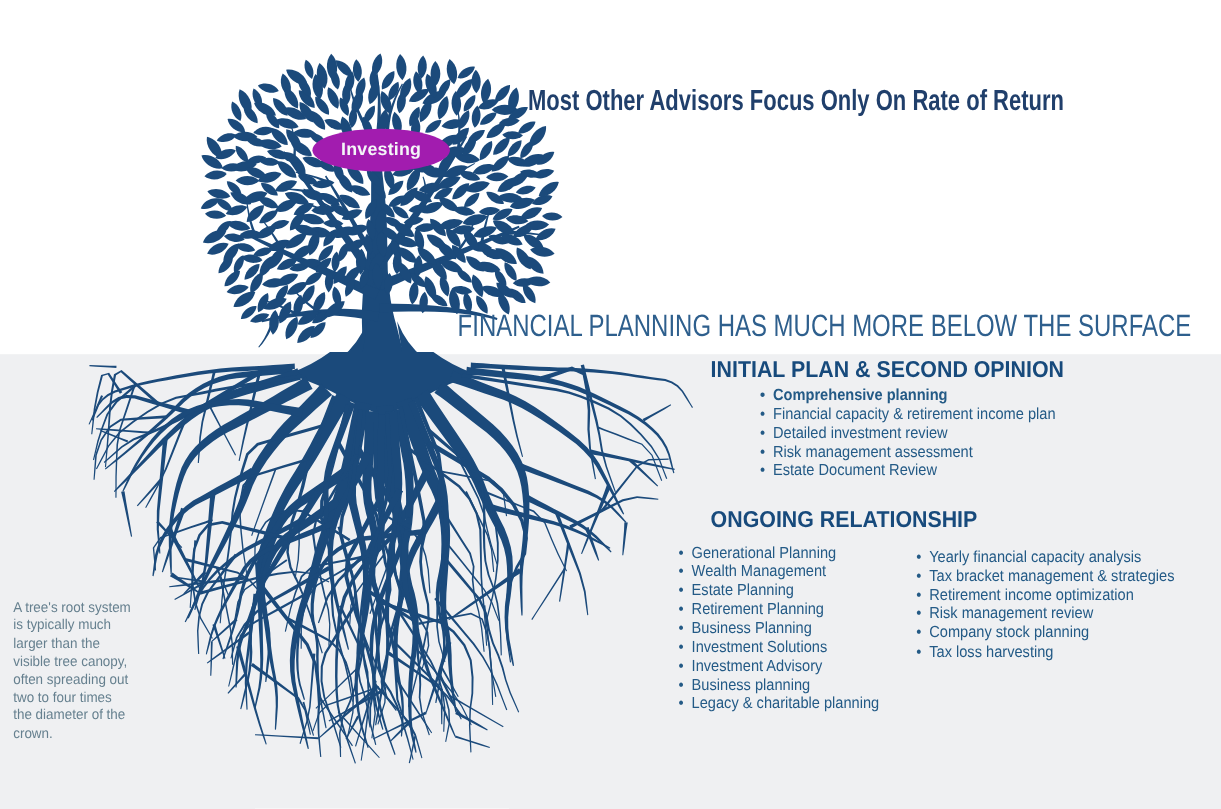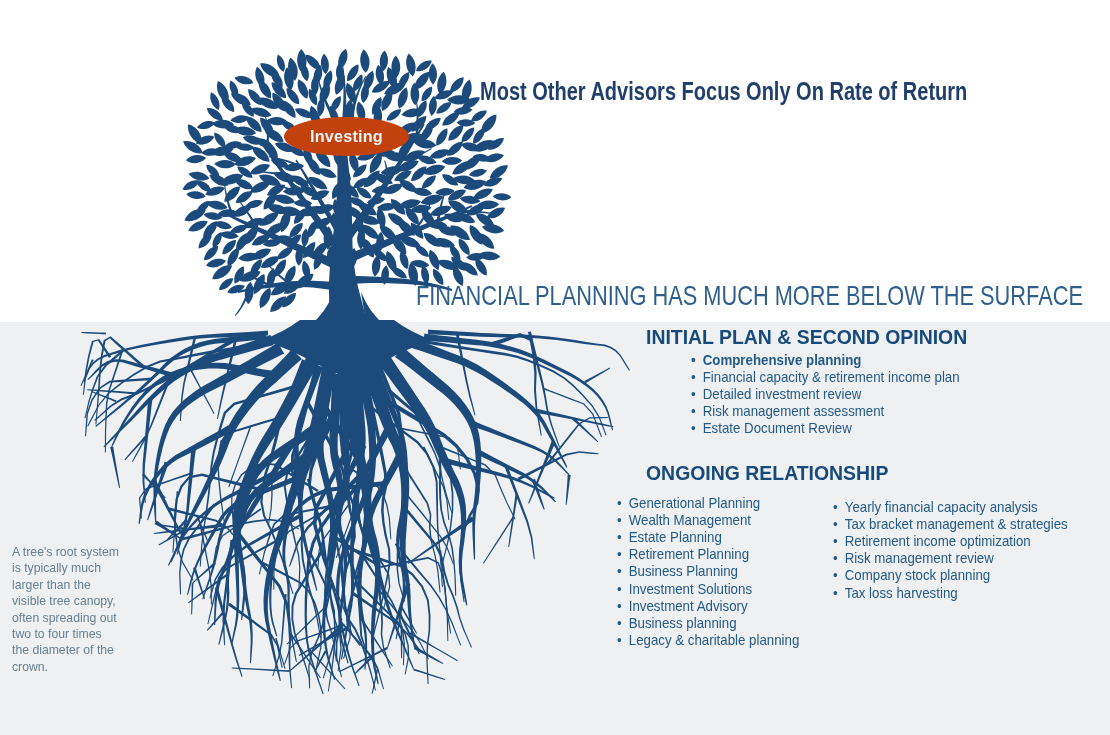--- a/index.html
+++ b/index.html
@@ -4,21 +4,21 @@
 <style>
   * { margin:0; padding:0; box-sizing:border-box; }
   html,body { width:1110px; height:735px; overflow:hidden; }
   body { position:relative; font-family:"Liberation Sans", sans-serif; background:#ffffff; }
   .ground { position:absolute; left:0; top:322px; width:1110px; height:413px; background:#eff0f2; }
   .abs { position:absolute; white-space:nowrap; }
   .title-top { left:480px; top:76px; font-size:26.5px; font-weight:bold; color:#203f6b;
     transform:scaleX(0.755); transform-origin:left top; }
   .surface-title { left:416px; top:280px; font-size:28px; color:#2e5f8d;
     transform:scaleX(0.778); transform-origin:left top; }
-  .canopy-label { left:284px; top:117px; width:125px; height:39px; background:#c2410c;
+  .canopy-label { left:284px; top:117px; width:125px; height:39px; background:#a21caf;
     border-radius:50%; display:flex; align-items:center; justify-content:center;
     color:#f4f6f8; font-size:16.2px; font-weight:bold; letter-spacing:0.2px; }
   .sec-heading { font-size:21px; font-weight:bold; color:#174a7c;
     transform:scaleX(0.925); transform-origin:left top; }
   .h-initial { left:646px; top:325px; }
   .h-ongoing { left:646px; top:461px; }
   ul.blist { list-style:none; position:absolute; font-size:14.6px; color:#235a86;
     line-height:17.2px; transform:scaleX(0.91); transform-origin:left top; }
   ul.blist li { position:relative; padding-left:14px; white-space:nowrap; }
   ul.blist li::before { content:"\2022"; position:absolute; left:1px; top:0; }

